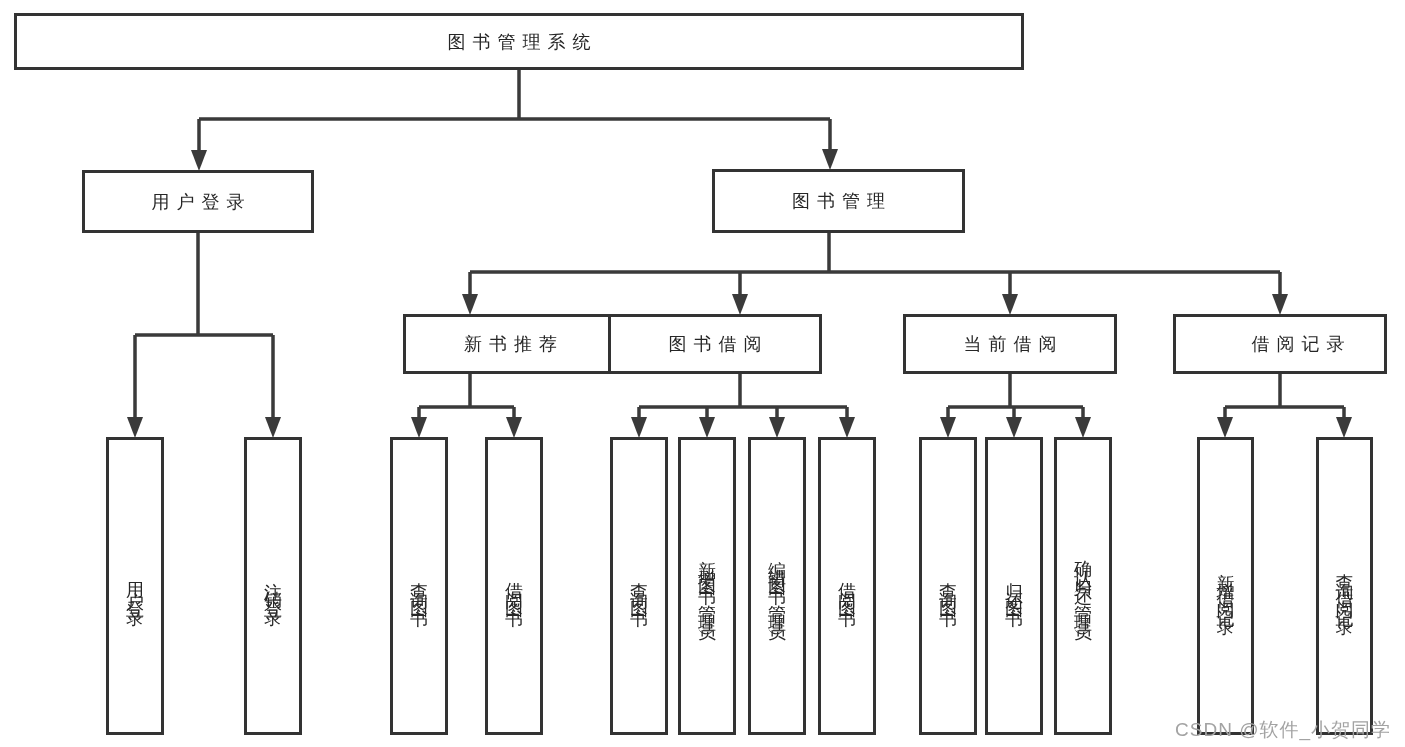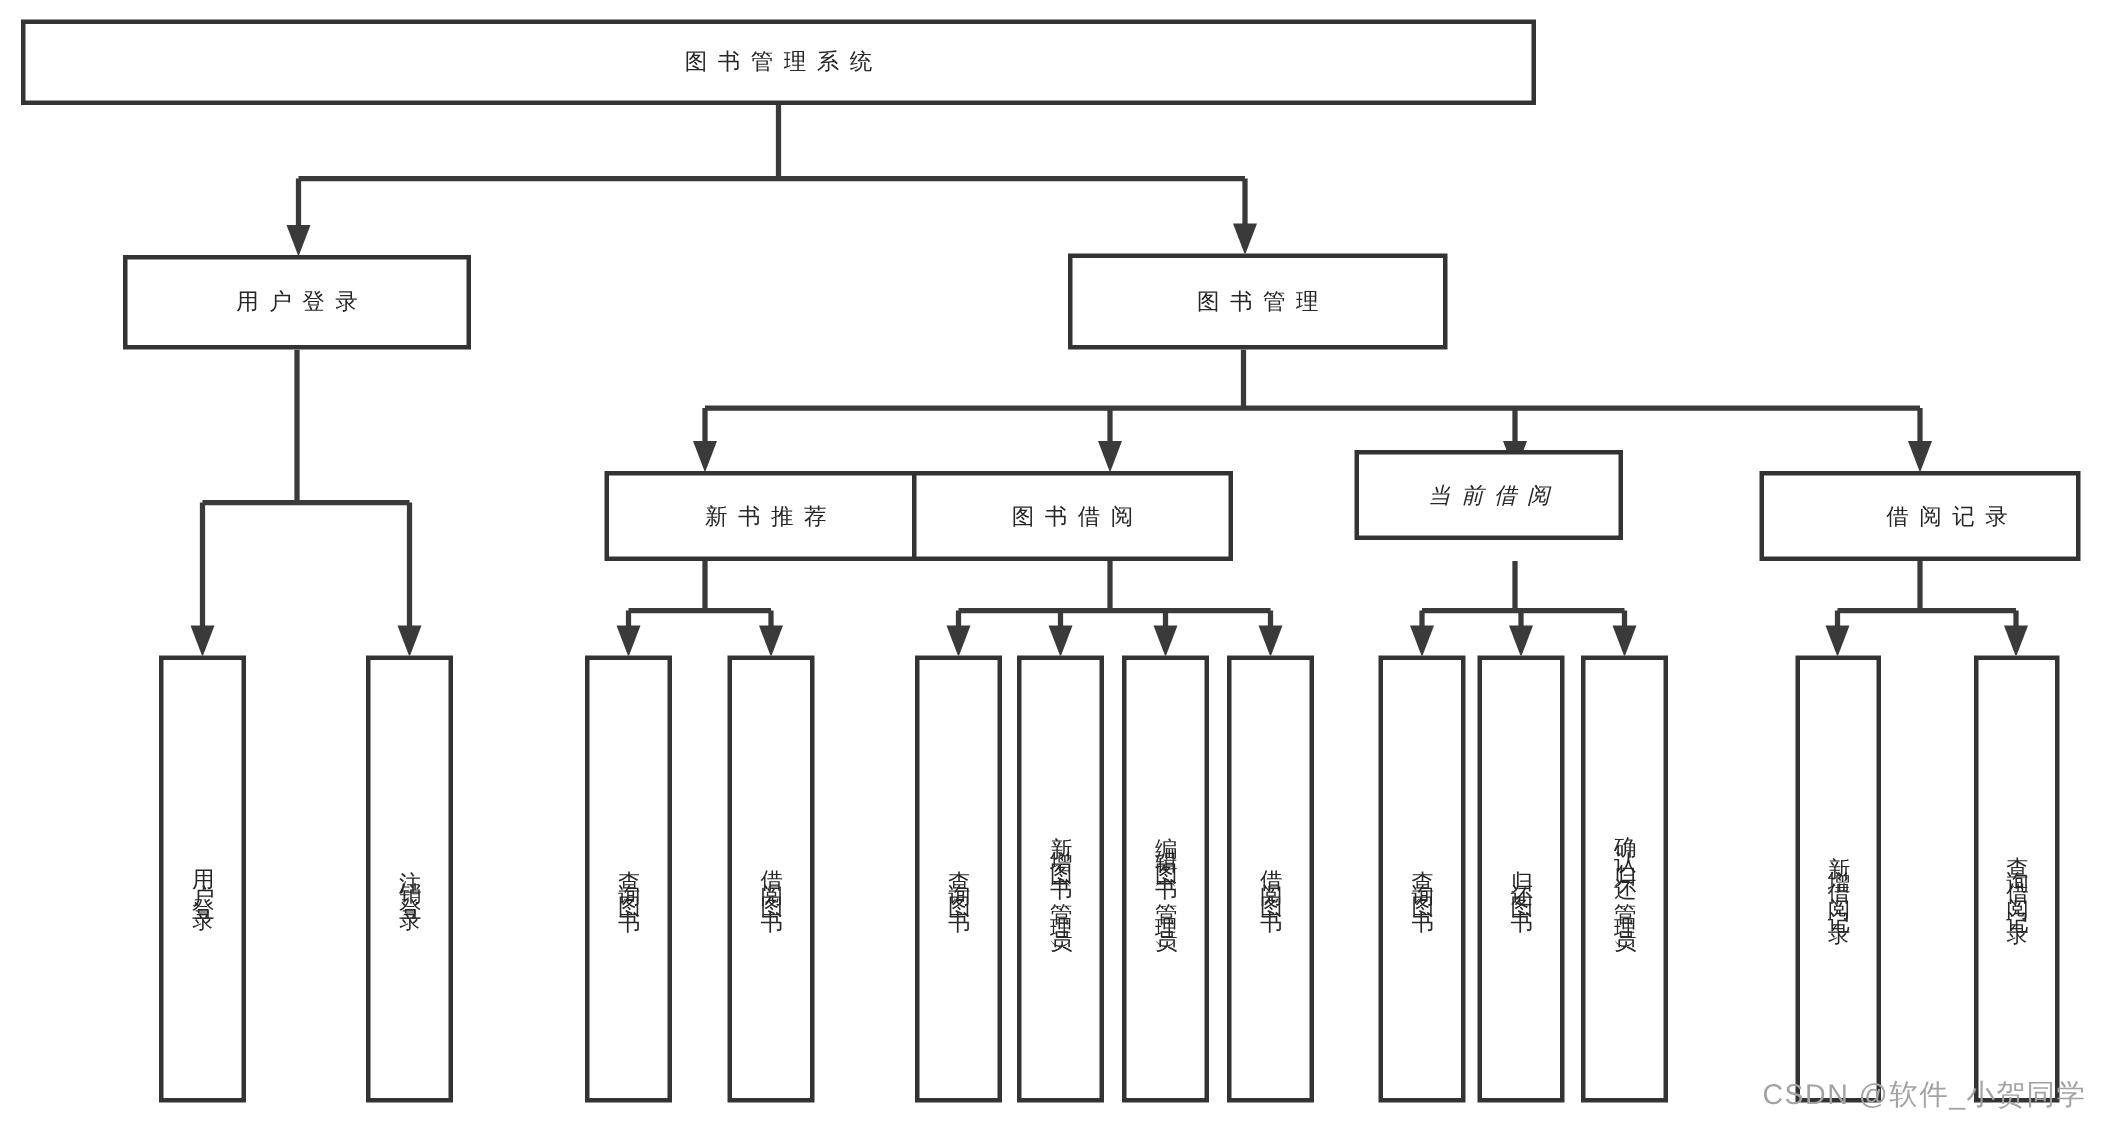--- a/index.html
+++ b/index.html
@@ -29,21 +29,21 @@
     position: absolute;
     box-sizing: border-box;
     background: #ffffff;
     border: 3px solid #333333;
     display: flex;
     align-items: center;
     justify-content: center;
     color: #262626;
   }
   .box .lbl {
-    font-size: 15px;
+    font-size: 18px;
     white-space: nowrap;
   }
   .box.h .lbl {
     letter-spacing: 7px;
     text-indent: 7px;
   }
   .box.v .lbl {
     writing-mode: vertical-rl;
     text-orientation: mixed;
     letter-spacing: 9px;
@@ -125,21 +125,21 @@
   <div class="box h" style="left:712px; top:169px; width:253px; height:64px;">
     <span class="lbl">图书管理</span>
   </div>
 
   <div class="box h" style="left:363px; top:314px; width:215px; height:60px;margin-left:40px;">
     <span class="lbl">新书推荐</span>
   </div>
   <div class="box h" style="left:608px; top:314px; width:214px; height:60px;">
     <span class="lbl">图书借阅</span>
   </div>
-  <div class="box h" style="left:903px; top:300px; width:179px; height:60px;font-style:italic;">
+  <div class="box h" style="left:903px; top:314px; width:214px; height:60px;">
     <span class="lbl">当前借阅</span>
   </div>
   <div class="box h" style="left:1173px; top:314px; width:214px; height:60px;padding-left:36px;">
     <span class="lbl">借阅记录</span>
   </div>
 
   <div class="box v" style="left:106px; top:437px; width:58px; height:298px;">
     <span class="lbl">用户登录</span>
   </div>
   <div class="box v" style="left:244px; top:437px; width:58px; height:298px;">

